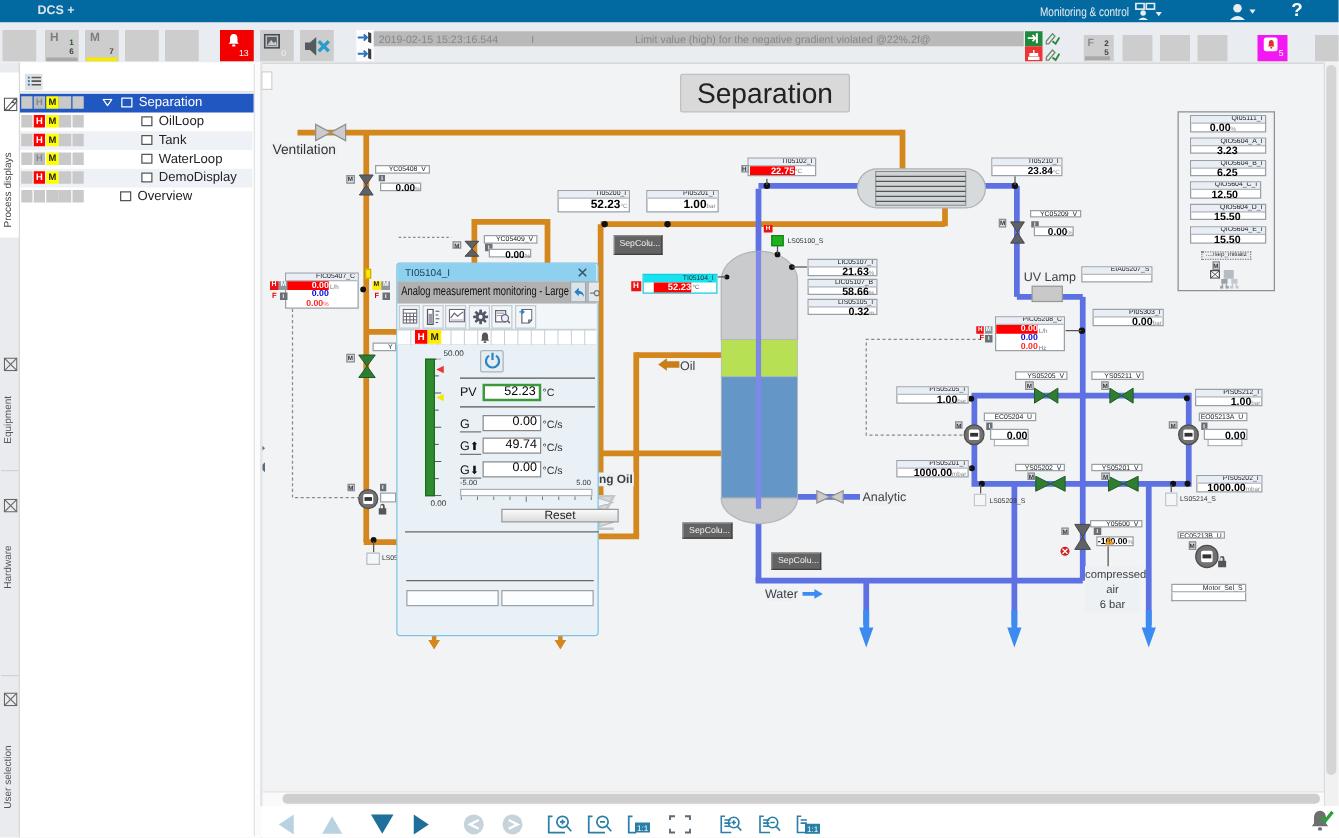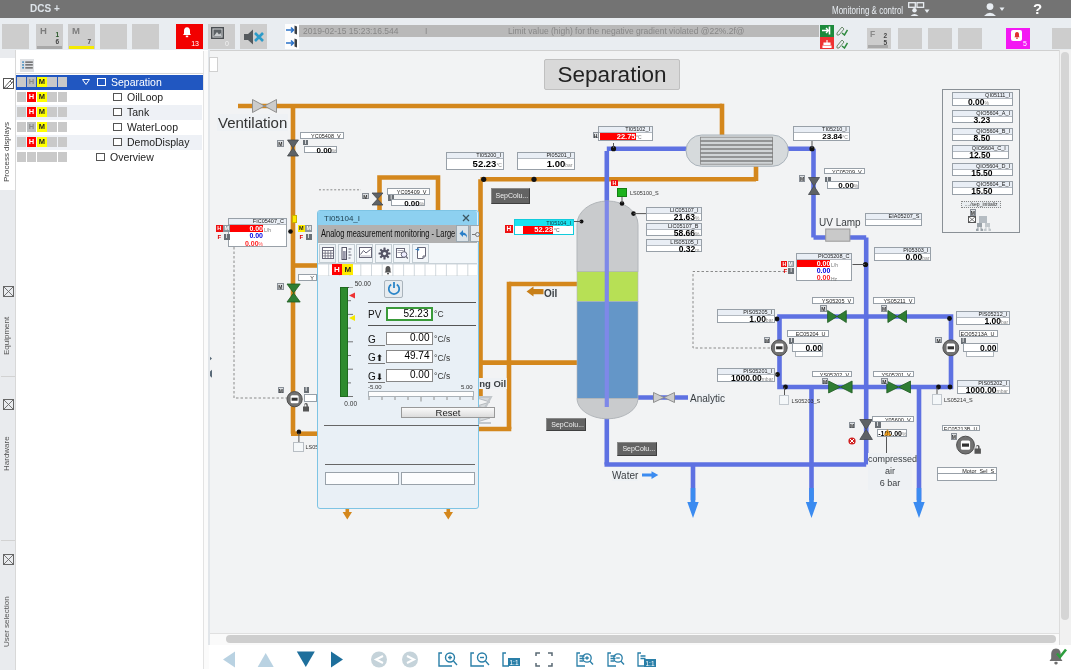--- a/index.html
+++ b/index.html
@@ -1,20 +1,20 @@
 <!DOCTYPE html>
 <html><head>
 <meta charset="utf-8">
 <style>
 *{margin:0;padding:0;box-sizing:border-box}
 html,body{width:1071px;height:670px;overflow:hidden}
 body{font-family:"Liberation Sans",sans-serif;position:relative;background:#fff}
 .abs{position:absolute}
 
-#topbar{position:absolute;left:0;top:0;width:1071px;height:18px;background:#737373;color:#e8edf2}
+#topbar{position:absolute;left:0;top:0;width:1071px;height:18px;background:#0369a1;color:#e8edf2}
 
 #toolbarbg{position:absolute;left:0;top:18px;width:1071px;height:32px;background:#e9edf1}
 #toolbar{position:absolute;left:0;top:0;width:1071px;height:50px;background:transparent;pointer-events:none}
 .tbtn{position:absolute;top:24px;height:25px;width:27px;background:#cdcdcd}
 .tbtn2{position:absolute;top:28px;height:20.5px;width:24px;background:#cdcdcd}
 
 #tabstrip{position:absolute;left:0;top:50px;width:16px;height:620px;background:#e9ebee;border-right:1px solid #d8d8d8}
 .vtab{position:absolute;left:0;width:16px;color:#555;font-size:8px}
 .vtab span{position:absolute;left:2px;top:0;transform-origin:0 0;transform:rotate(-90deg);white-space:nowrap;display:block}
 
@@ -415,22 +415,22 @@
     <path d="M850 439 l4 4 m0 -4 l-4 4" stroke="#fff" stroke-width="1"></path>
 
     <path d="M207.5 354.5 l4.5 4 l-4.5 4 Z" fill="#5a6a78"></path>
     <path d="M212 369.8 l-4.5 4 l4.5 4 Z" fill="#5a6a78"></path>
   </g>
 </svg>
 
 <div class="abs" style="z-index:2;left:0;top:0">
 
 <div class="abs" style="left:544px;top:59px;width:136px;height:30.5px;background:#d9d9d9;border:1px solid #c0c0c0;border-radius:2px;font-size:22.5px;color:#222;text-align:center;line-height:29px">Separation</div>
-<div class="ctext" style="left:217px;top:114px;font-size:15px;background:#eef1f4;padding:0 1px">Ventilation</div>
-<div class="ctext" style="left:544px;top:287.5px;font-size:10px;font-weight:bold;color:#3c4044;background:#eef1f4">Oil</div>
+<div class="ctext" style="left:217px;top:114px;font-size:11px;background:#eef1f4;padding:0 1px">Ventilation</div>
+<div class="ctext" style="left:544px;top:287.5px;font-size:10px;font-weight:normal;color:#3c4044;background:#eef1f4">Oil</div>
 <div class="ctext" style="left:612px;top:469.5px;font-size:10px;color:#3c4044;background:#eef1f4">Water</div>
 <div class="ctext" style="left:690px;top:392.5px;font-size:10px;color:#3c4044;background:#eef1f4">Analytic</div>
 <div class="ctext" style="left:819px;top:217px;font-size:10px;color:#3c4044">UV Lamp</div>
 <div class="ctext" style="left:455px;top:377.5px;font-size:9.5px;font-weight:bold;color:#3c4044;background:#eef1f4;padding:0 1px">Heating Oil</div>
 <div class="ctext" style="left:868px;top:453px;width:44px;font-size:9px;color:#3c4044;text-align:center;line-height:12.2px;background:#eef1f4;white-space:normal">compressed<br>air<br>6 bar</div>
 
 <div class="meas" style="left:446px;top:152px;width:58px;height:18px">
       <span class="l">TI05200_I</span>
       <span class="v" style="font-size:9.5px;line-height:10.5px">52.23<span class="u">°C</span></span>
     </div>
@@ -606,21 +606,21 @@
 <div class="meas" style="left:951.8px;top:91.9px;width:61.2px;height:13.7px">
       <span class="l">QI05111_I</span>
       <span class="v" style="text-align:center;padding-right:8px">0.00<span class="u">%</span></span>
     </div>
 <div class="meas" style="left:951.8px;top:109.8px;width:61.2px;height:13.5px">
       <span class="l">QIO5604_A_I</span>
       <span class="v" style="text-align:center">3.23</span>
     </div>
 <div class="meas" style="left:951.8px;top:127.5px;width:61.2px;height:13.5px">
       <span class="l">QIO5604_B_I</span>
-      <span class="v" style="text-align:center">8.50</span>
+      <span class="v" style="text-align:center">6.25</span>
     </div>
 <div class="meas" style="left:951.8px;top:145.2px;width:57px;height:13.4px">
       <span class="l">QIO5604_C_I</span>
       <span class="v" style="text-align:center">12.50</span>
     </div>
 <div class="meas" style="left:951.8px;top:162.9px;width:61.2px;height:13.4px">
       <span class="l">QIO5604_D_I</span>
       <span class="v" style="text-align:center">15.50</span>
     </div>
 <div class="meas" style="left:951.8px;top:180.6px;width:61.2px;height:14.1px">

